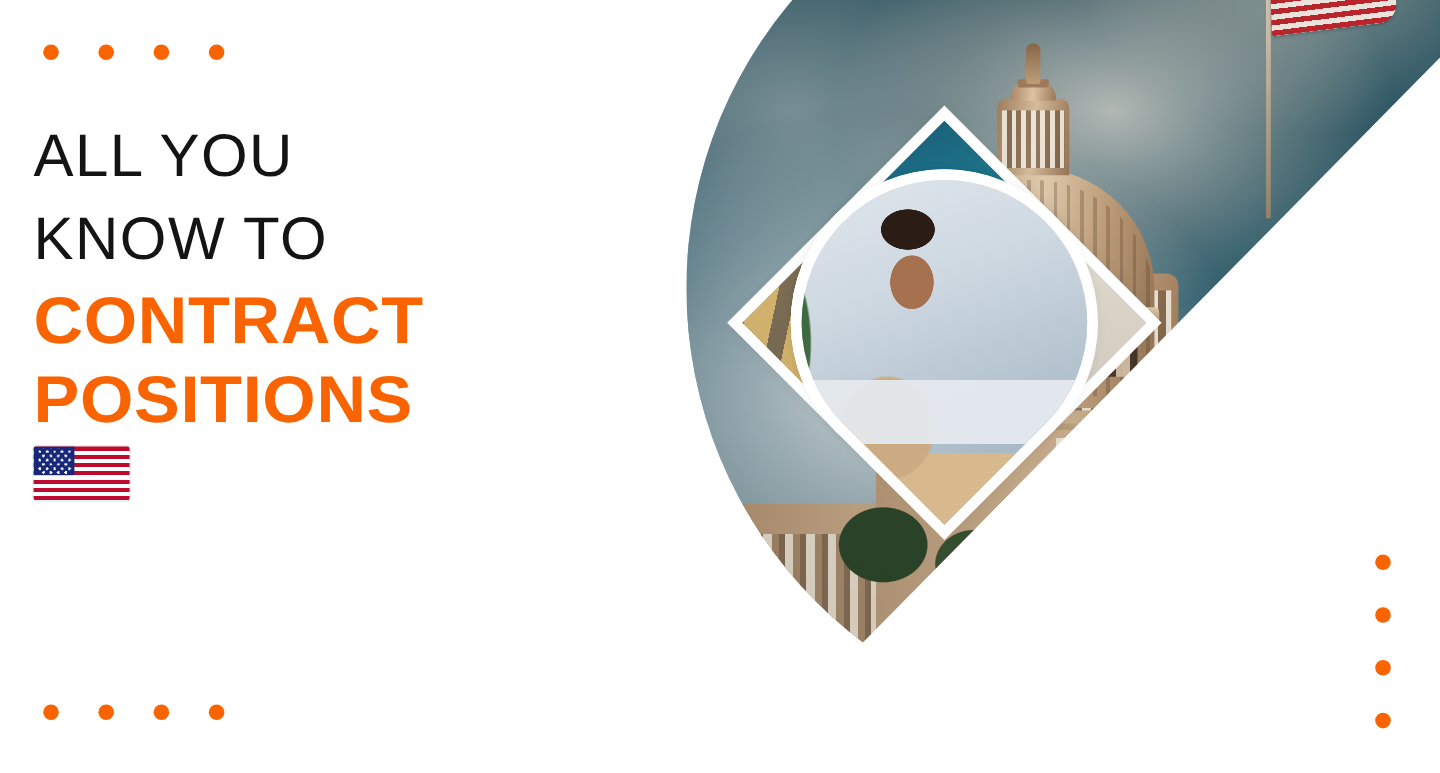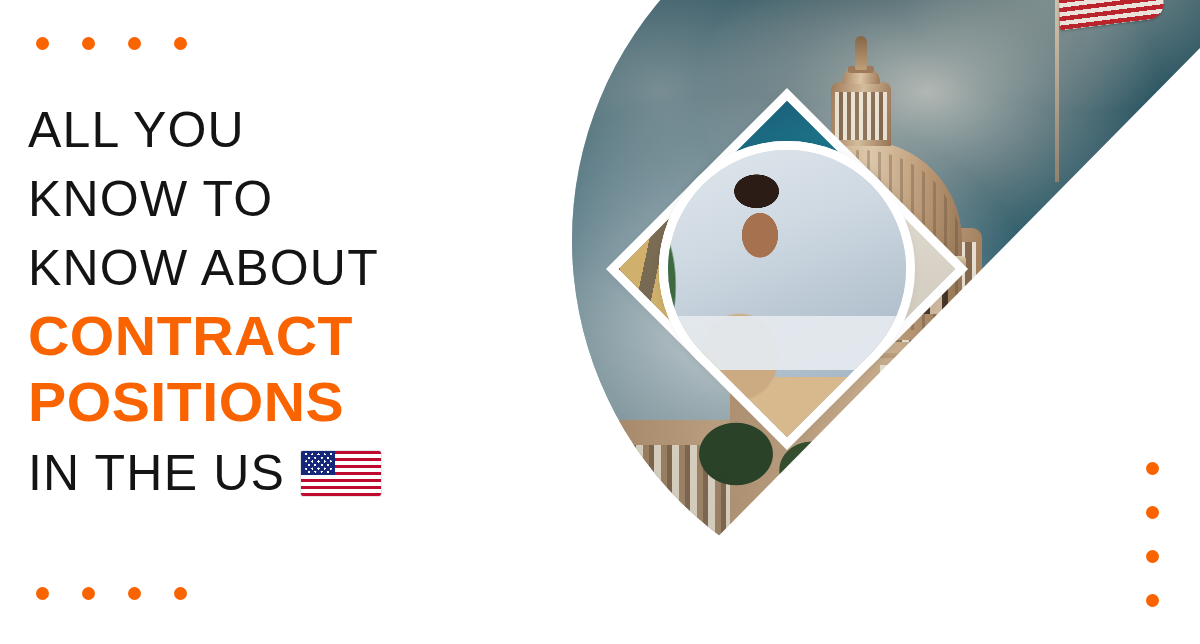--- a/index.html
+++ b/index.html
@@ -469,25 +469,23 @@
     <div class="dots-row top">
       <span class="dot"></span>
       <span class="dot"></span>
       <span class="dot"></span>
       <span class="dot"></span>
     </div>
 
     <div class="headline">
       <div class="hl-line">ALL YOU</div>
       <div class="hl-line">KNOW TO</div>
-      <div class="hl-line">KNOW ABOUT</div>
       <div class="hl-line accent">CONTRACT</div>
       <div class="hl-line accent">POSITIONS</div>
       <div class="hl-line last">
-        <span>IN THE US</span>
         <span class="us-flag">
           <span class="union"></span>
         </span>
       </div>
     </div>
 
     <div class="dots-row bottom">
       <span class="dot"></span>
       <span class="dot"></span>
       <span class="dot"></span>

